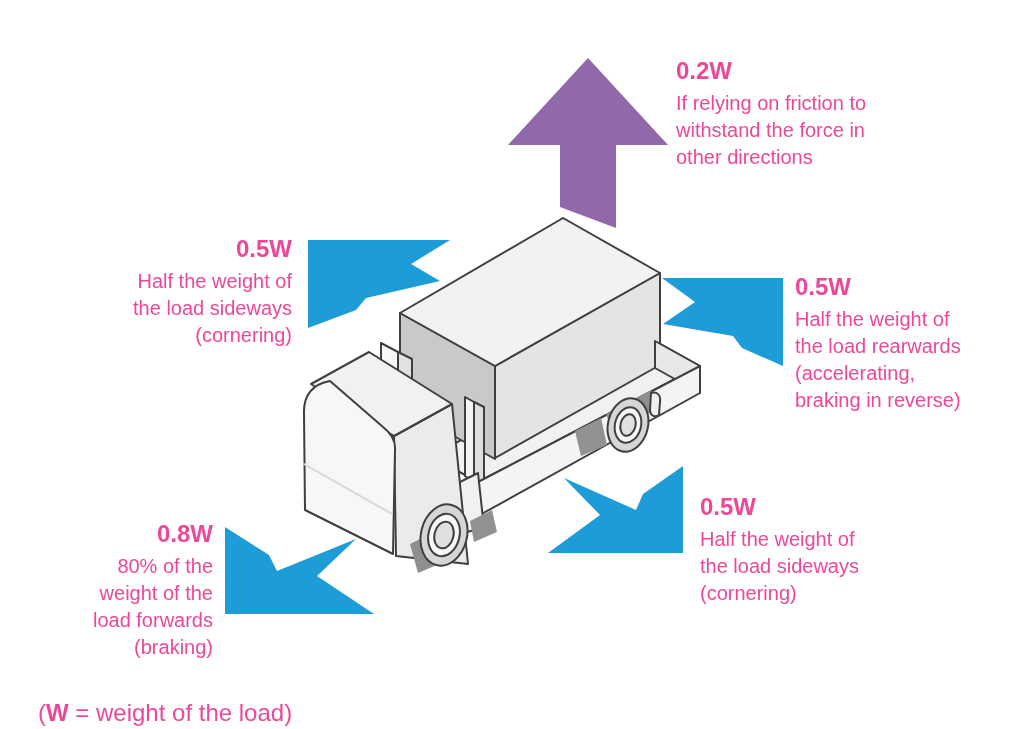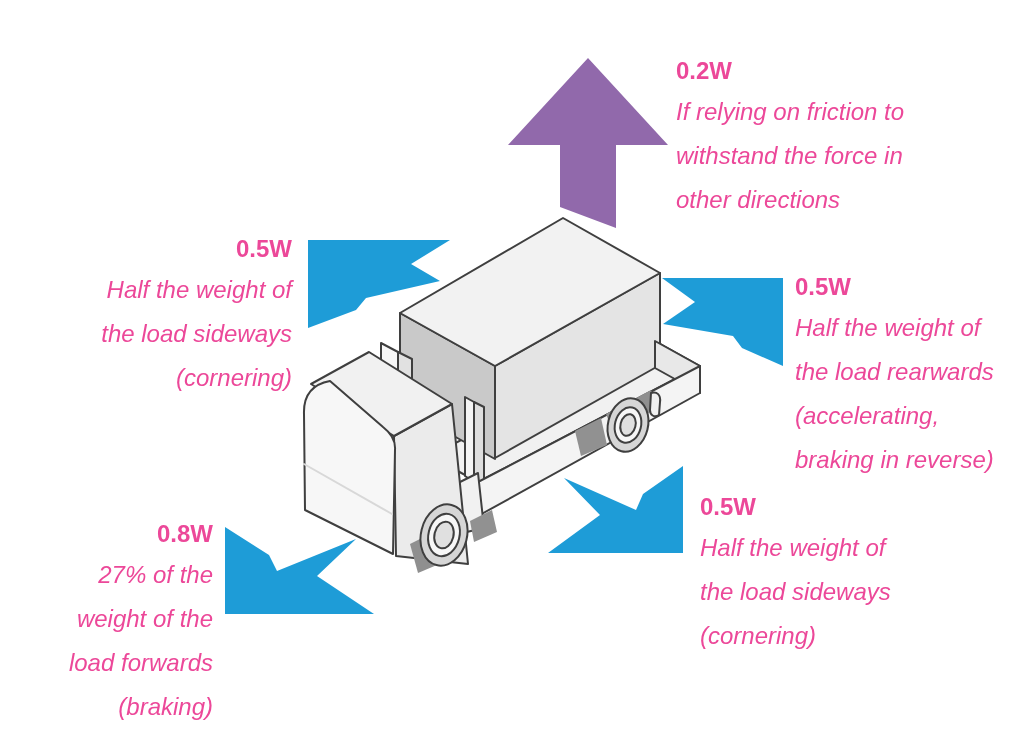--- a/index.html
+++ b/index.html
@@ -4,21 +4,21 @@
 <style>
   html,body{margin:0;padding:0;background:#ffffff;}
   .stage{
     position:relative;width:1024px;height:729px;background:#ffffff;overflow:hidden;
     font-family:"Liberation Sans", sans-serif;color:#ec4899;margin-top:16px;
   }
   .diagram-svg{position:absolute;left:0;top:0;width:1024px;height:729px;}
   .force-label{position:absolute;}
   .force-label.align-right{text-align:right;}
   .force-value{font-size:24px;font-weight:bold;line-height:30px;}
-  .force-desc{font-size:24px;line-height:44px;white-space:pre-line;margin-top:4px;font-style:italic;}
+  .force-desc{font-size:20px;line-height:27px;white-space:pre-line;margin-top:4px;}
   .w-note{position:absolute;left:38px;top:682px;font-size:24px;line-height:30px;}
   .w-note .sym{font-weight:bold;}
 </style>
 </head>
 <body>
 
 <div class="stage">
 
   <svg class="diagram-svg" viewBox="0 0 1024 729">
     <g stroke="#3f3f3f" stroke-width="2" stroke-linejoin="round" stroke-linecap="round">
@@ -99,20 +99,21 @@
 
   <div class="force-label" style="left:700px;top:476px;width:230px;">
     <div class="force-value">0.5W</div>
     <div class="force-desc">Half the weight of
 the load sideways
 (cornering)</div>
   </div>
 
   <div class="force-label align-right" style="left:33px;top:503px;width:180px;">
     <div class="force-value">0.8W</div>
-    <div class="force-desc">27% of the
+    <div class="force-desc">80% of the
 weight of the
 load forwards
 (braking)</div>
   </div>
 
+  <div class="w-note"><span>(</span><span class="sym">W</span><span> = weight of the load)</span></div>
 
 </div>
 
 </body></html>

